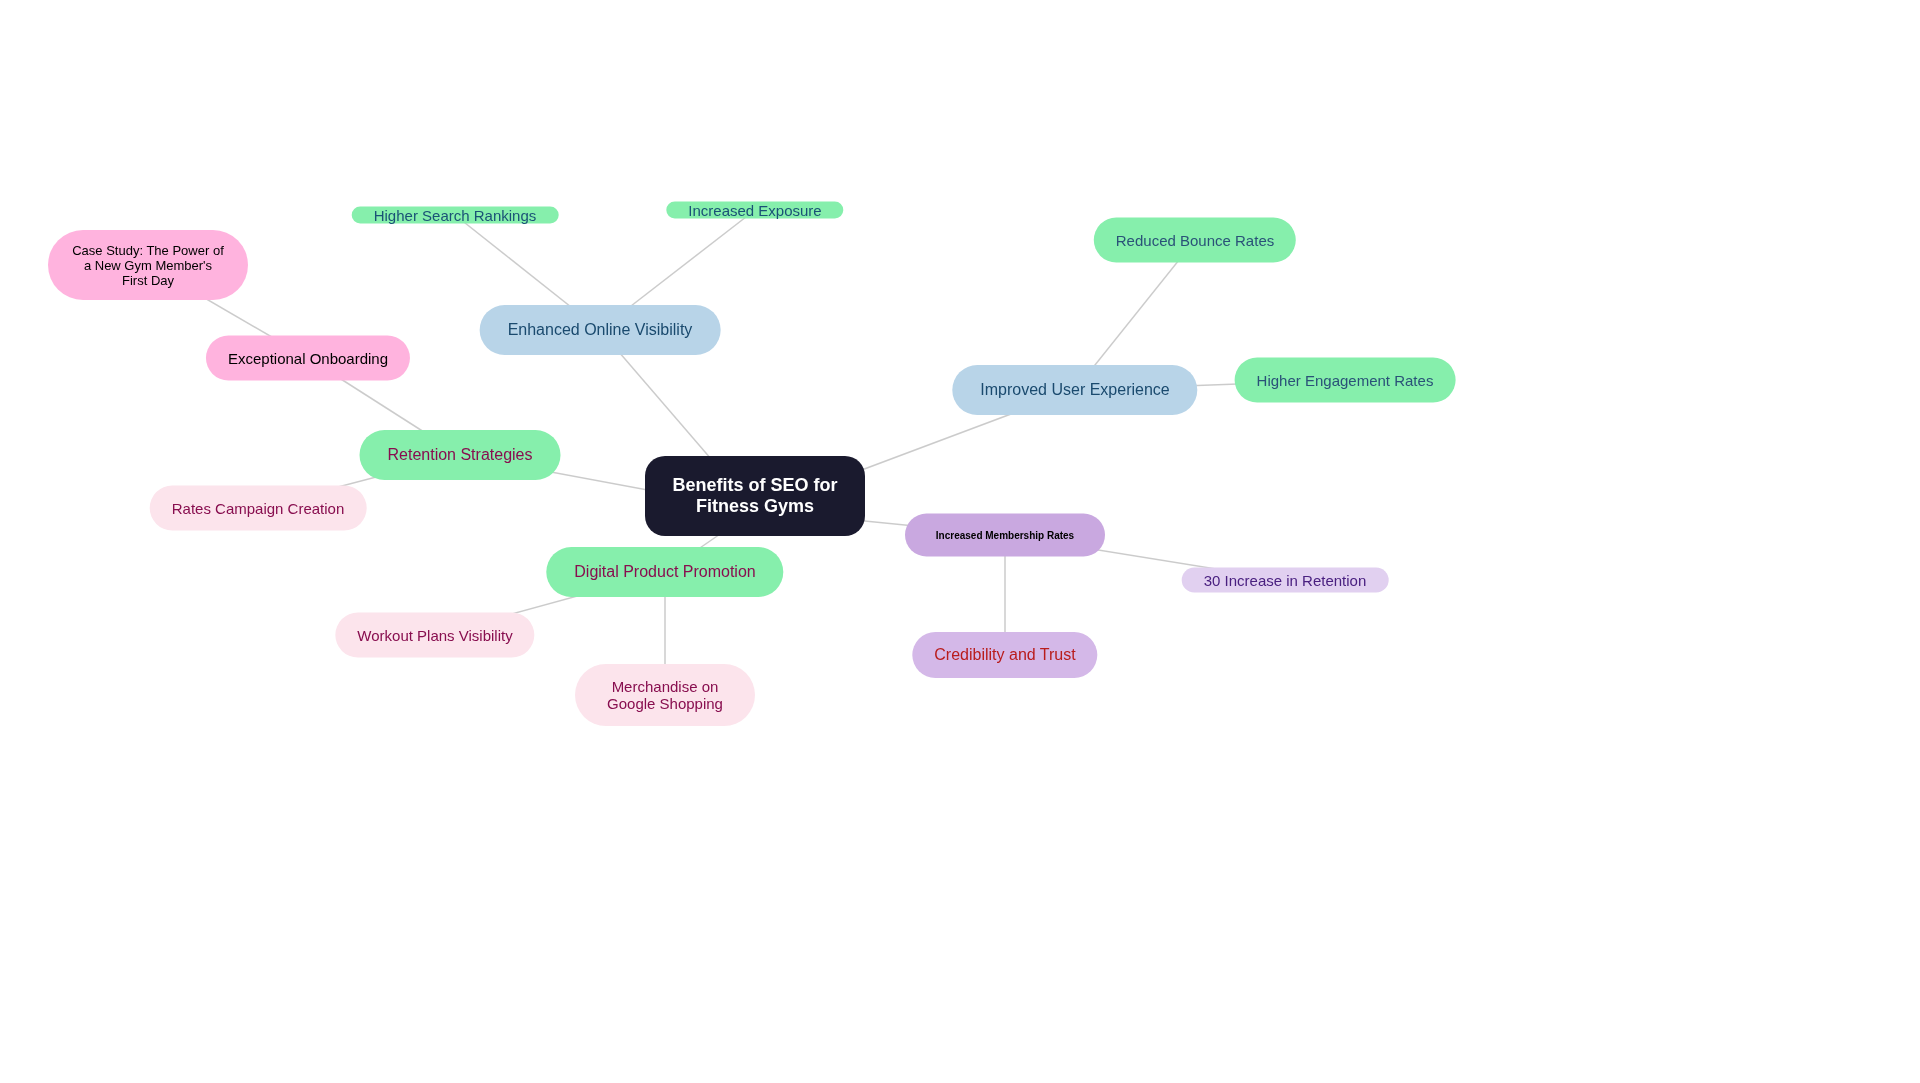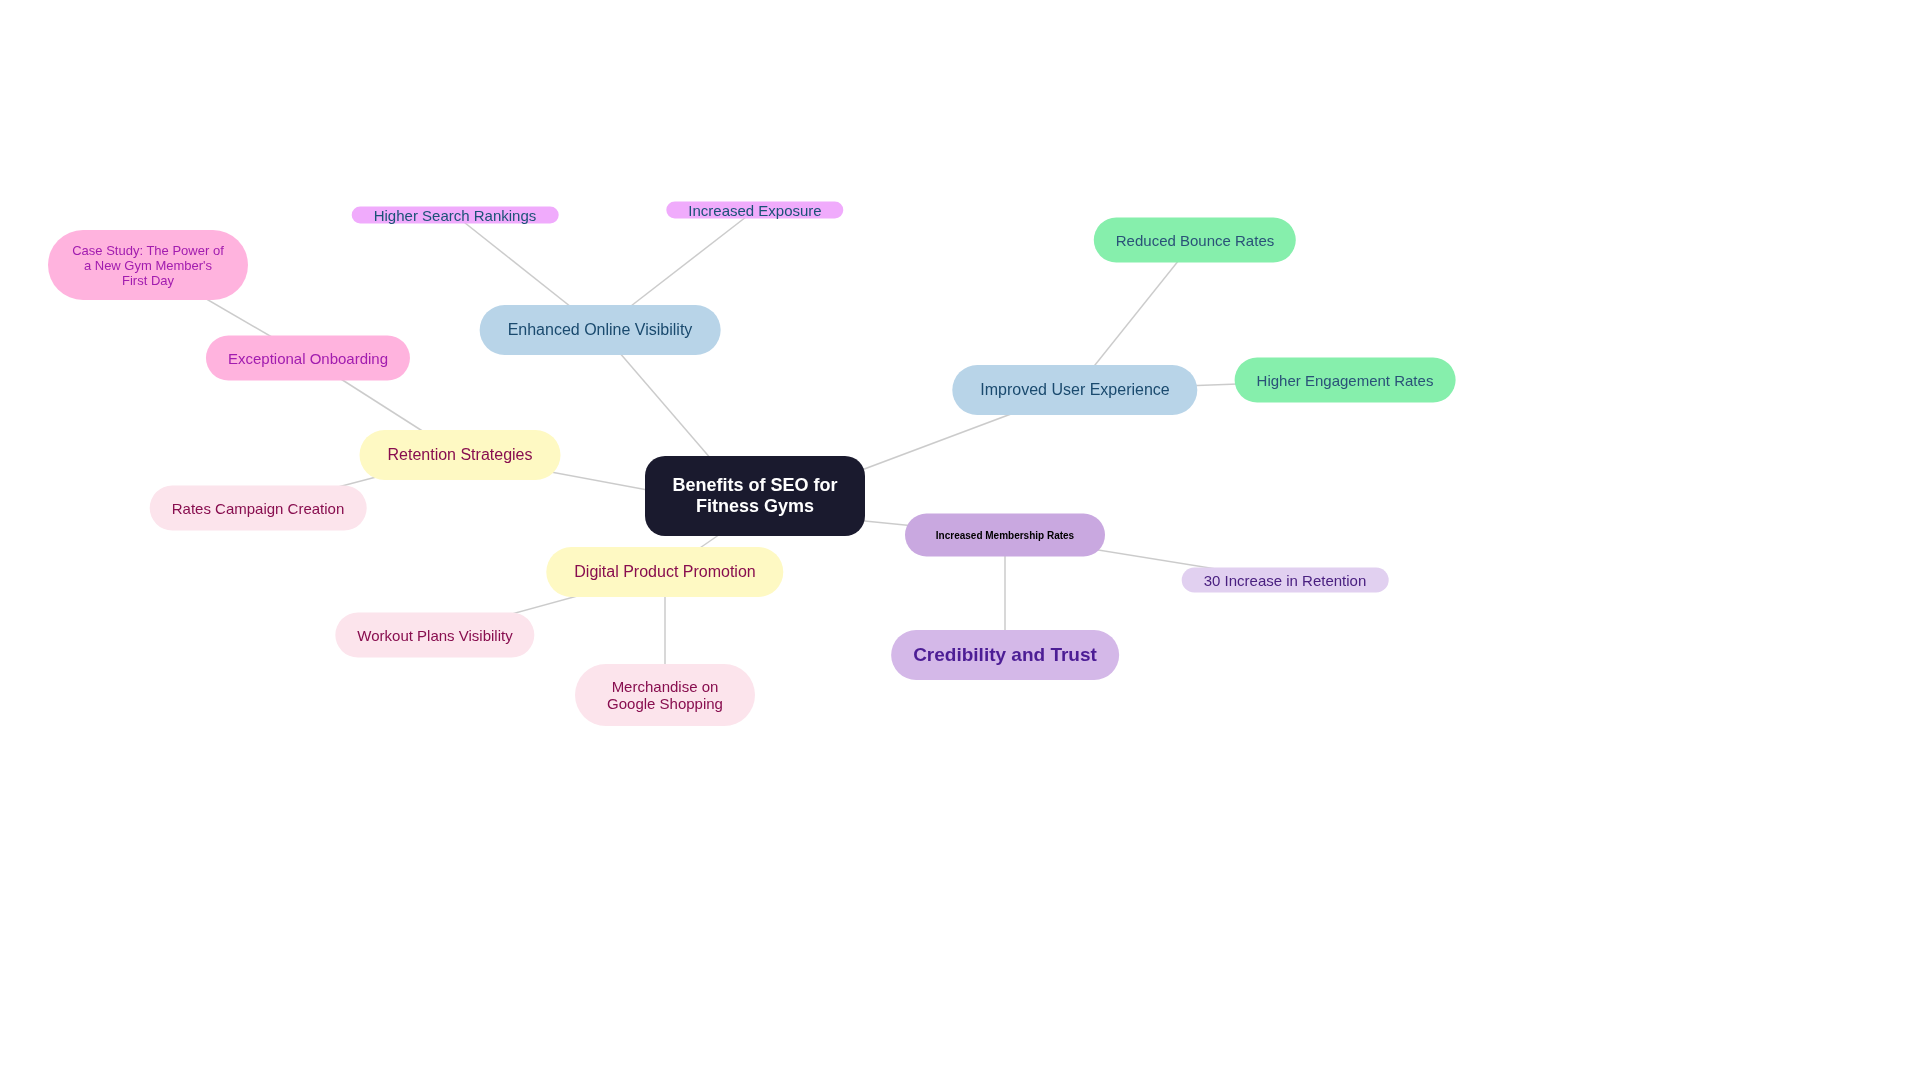--- a/index.html
+++ b/index.html
@@ -31,21 +31,21 @@
     .node-center {
       background: #1a1a2e;
       color: #ffffff;
       font-size: 18px;
       font-weight: 600;
       width: 220px;
       height: 80px;
       border-radius: 20px;
     }
     .node-blue {
-      background: #f0abfc;
+      background: #86efac;
       color: #1a5276;
       font-size: 15px;
       font-weight: 500;
       padding: 0 22px;
       min-width: 160px;
     }
     .node-blue-mid {
       background: #b8d4e8;
       color: #1a4a6e;
       font-size: 16px;
@@ -56,47 +56,47 @@
     .node-blue-light {
       background: #86efac;
       color: #2a5278;
       font-size: 15px;
       font-weight: 500;
       padding: 14px 22px;
       min-width: 160px;
     }
     .node-pink {
       background: #ffb3de;
-      color: #a21caf;
+      color: #000000;
       font-size: 15px;
       font-weight: 500;
       padding: 14px 22px;
       min-width: 160px;
     }
     .node-pink-mid {
-      background: #fef9c3;
+      background: #86efac;
       color: #880e4f;
       font-size: 16px;
       font-weight: 500;
       padding: 16px 28px;
       min-width: 200px;
     }
     .node-pink-light {
       background: #fce4ec;
       color: #880e4f;
       font-size: 15px;
       font-weight: 500;
       padding: 14px 22px;
       min-width: 160px;
     }
     .node-purple {
       background: #d4b8e8;
-      color: #4c1d95;
-      font-size: 19px;
-      font-weight: 700;
+      color: #b91c1c;
+      font-size: 16px;
+      font-weight: 400;
       padding: 14px 22px;
       min-width: 160px;
     }
     .node-purple-mid {
       background: #c9a8e0;
       color: #000000;
       font-size: 10px;
       font-weight: 700;
       padding: 16px 28px;
       min-width: 200px;

